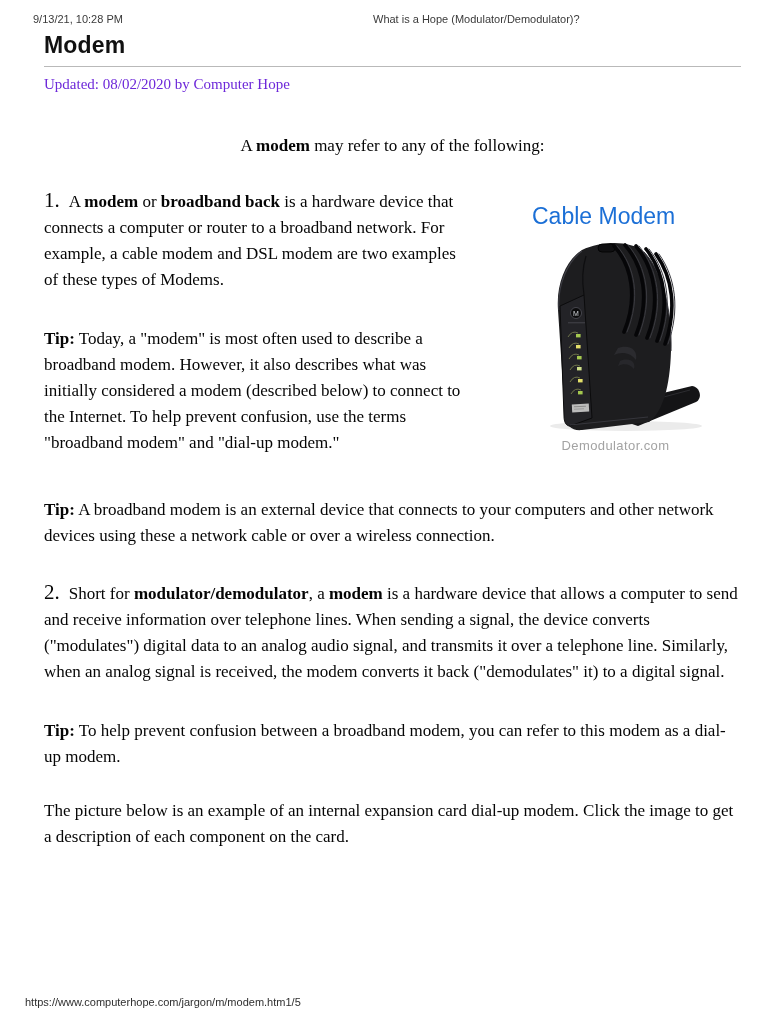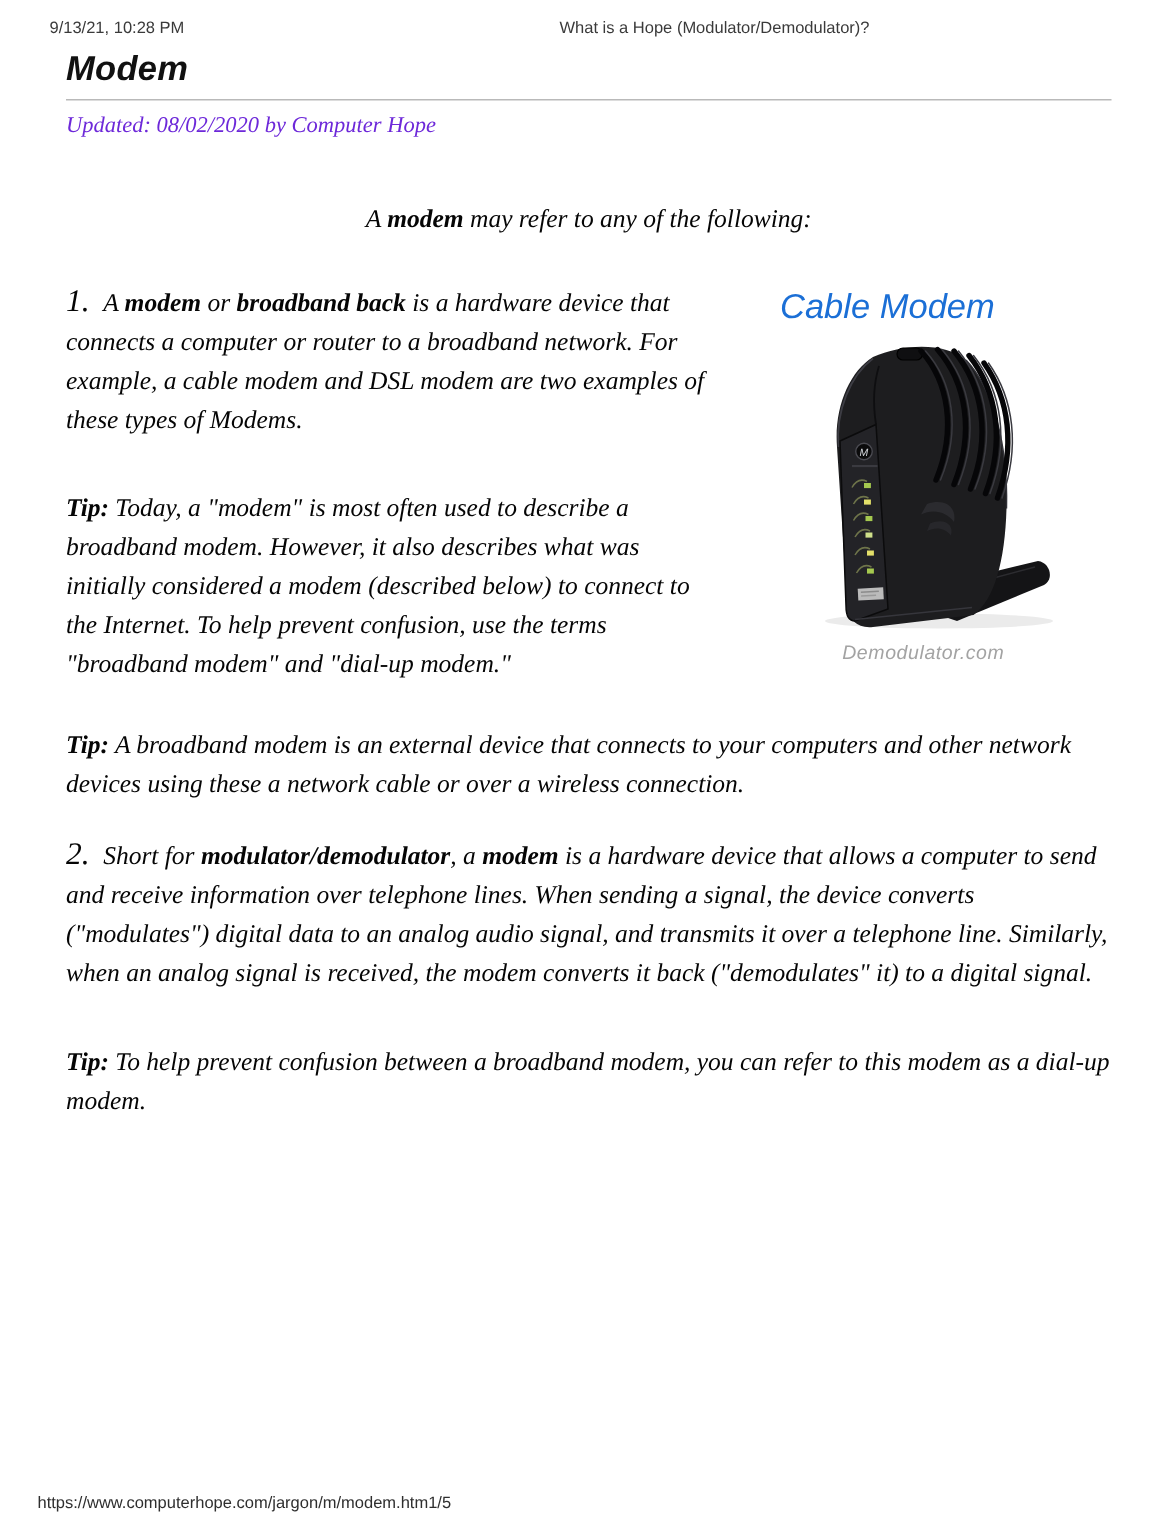--- a/index.html
+++ b/index.html
@@ -10,39 +10,39 @@
     overflow:hidden;
   }
   
   .print-header { position:absolute; top:13px; left:33px; right:33px; height:14px;
     font-family:Liberation Sans, sans-serif; font-size:11px; color:#3a3a3a; }
   .ph-center { position:absolute; left:340px; top:0; white-space:nowrap; }
   .print-footer { position:absolute; bottom:16px; left:25px; right:31px;
     font-family:"Liberation Sans", sans-serif; font-size:11px; color:#2e2e2e;
     display:flex; justify-content:flex-start; }
   
-  .content { position:absolute; left:44px; right:27px; top:32px;font-style:italic; }
+  .content { position:absolute; left:44px; right:27px; top:32px; }
   h1.article-title { margin:0 0 7px 0; font-family:"Liberation Sans", sans-serif;
     font-size:23px; font-weight:bold; color:#111; letter-spacing:.2px; }
   hr.title-rule { border:none; border-top:1px solid #b9b9b9; margin:0; }
   .updated { margin:4px 0 0 0; font-size:15px; color:#6d28d9; }
   p, .list-item { font-size:17px; line-height:26px; margin:0; color:#050505; }
   .intro { margin-top:36px;text-align:center; }
   .cols { display:flex; margin-top:28px; align-items:flex-start; }
   .col-left { width:430px; flex:none; }
   .col-right { flex:1; padding-left:16px; }
   .tip-1 { margin-top:33px; }
   .tip-2 { margin-top:28px; }
   .tip-3 { margin-top:33px; }
-  .list-item-2 { margin-top:20px; }
+  .list-item-2 { margin-top:30px; }
   .closing { margin-top:28px; }
   .num { font-size:21px; padding-right:9px; }
   b { font-weight:bold; }
   
-  figure.modem-figure { margin:4px; padding:0; }
+  figure.modem-figure { margin:16px; padding:0; }
   .fig-title { font-family:"Liberation Sans", sans-serif; font-size:23px;
     color:#1b6fd6; padding-left:26px; margin:3px 0 6px 0; white-space:nowrap; }
   .fig-img-wrap { text-align:center; cursor:pointer; }
   figcaption.watermark { font-family:"Liberation Sans", sans-serif; font-size:13px;
     color:#a3a3a3; text-align:center; letter-spacing:.4px; margin-top:2px; }
 </style>
 </head>
 <body>
 
 <div class="page">
@@ -136,20 +136,21 @@
         </figure>
       </div>
     </div>
 
     <p class="tip-2"><b>Tip:</b><span> A broadband modem is an external device that connects to your computers and other network devices using these a network cable or over a wireless connection.</span></p>
 
     <div class="list-item list-item-2"><span class="num">2.</span><span><span>Short for </span><b>modulator/demodulator</b><span>, a </span><b>modem</b><span> is a hardware device that allows a computer to send and receive information over telephone lines. When sending a signal, the device converts ("modulates") digital data to an analog audio signal, and transmits it over a telephone line. Similarly, when an analog signal is received, the modem converts it back ("demodulates" it) to a digital signal.</span></span></div>
 
     <p class="tip-3"><b>Tip:</b><span> To help prevent confusion between a broadband modem, you can refer to this modem as a dial-up modem.</span></p>
 
+    <p class="closing">The picture below is an example of an internal expansion card dial-up modem. Click the image to get a description of each component on the card.</p>
   </div>
 
   <div class="print-footer">
     <span>https://www.computerhope.com/jargon/m/modem.htm</span>
     <span>1/5</span>
   </div>
 
 </div>
 
 </body></html>

